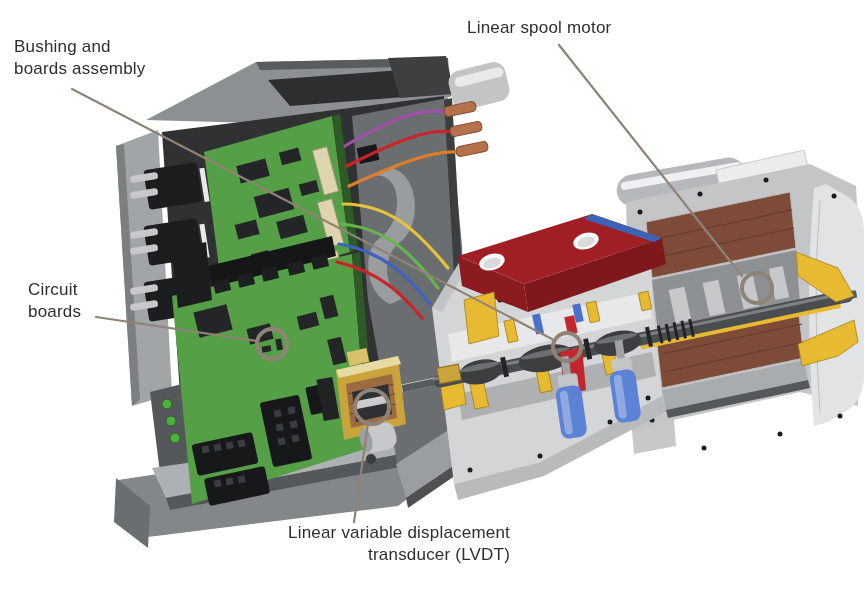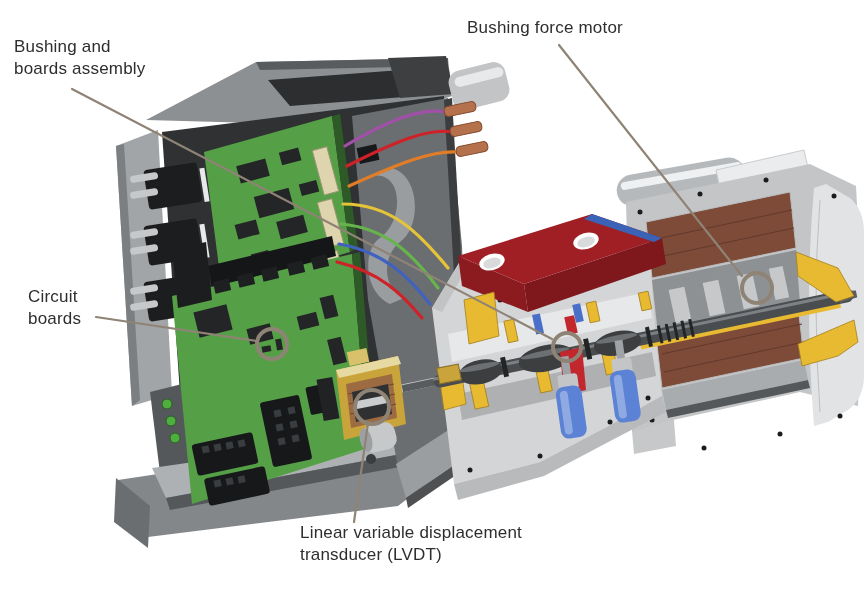--- a/index.html
+++ b/index.html
@@ -14,22 +14,22 @@
   .callout{
     position:absolute;
     font-size:17px;
     line-height:1.28;
     letter-spacing:.2px;
     color:#2e2e2e;
     white-space:pre-line;
   }
   .callout.bushing{left:14px;top:36px;}
   .callout.motor{left:467px;top:17px;}
-  .callout.circuit{left:28px;top:286px;}
-  .callout.lvdt{left:300px;top:522px;}
+  .callout.circuit{left:28px;top:279px;}
+  .callout.lvdt{left:288px;top:522px;text-align:right;}
 </style>
 </head>
 <body>
 
 <div class="figure">
 
 <svg width="865" height="590" viewBox="0 0 865 590">
 
   <g>
     <polygon points="146,120 256,62 448,58 452,96 360,126" fill="#8d9093"></polygon>
@@ -308,19 +308,19 @@
     <line x1="368" y1="423" x2="354" y2="522" stroke="#8f8376" stroke-width="2.2" stroke-linecap="round"></line>
     <circle cx="567" cy="347" r="14" fill="none" stroke="#8f8376" stroke-width="4"></circle>
     <circle cx="757" cy="288" r="15" fill="none" stroke="#8f8376" stroke-width="4"></circle>
     <circle cx="272" cy="344" r="15" fill="none" stroke="#8f8376" stroke-width="4"></circle>
     <circle cx="372" cy="407" r="17" fill="none" stroke="#8f8376" stroke-width="4"></circle>
   </g>
 </svg>
 
 <div class="callout bushing">Bushing and
 boards assembly</div>
-<div class="callout motor">Bushing force motor</div>
+<div class="callout motor">Linear spool motor</div>
 <div class="callout circuit">Circuit
 boards</div>
 <div class="callout lvdt">Linear variable displacement
 transducer (LVDT)</div>
 
 </div>
 
 </body></html>

